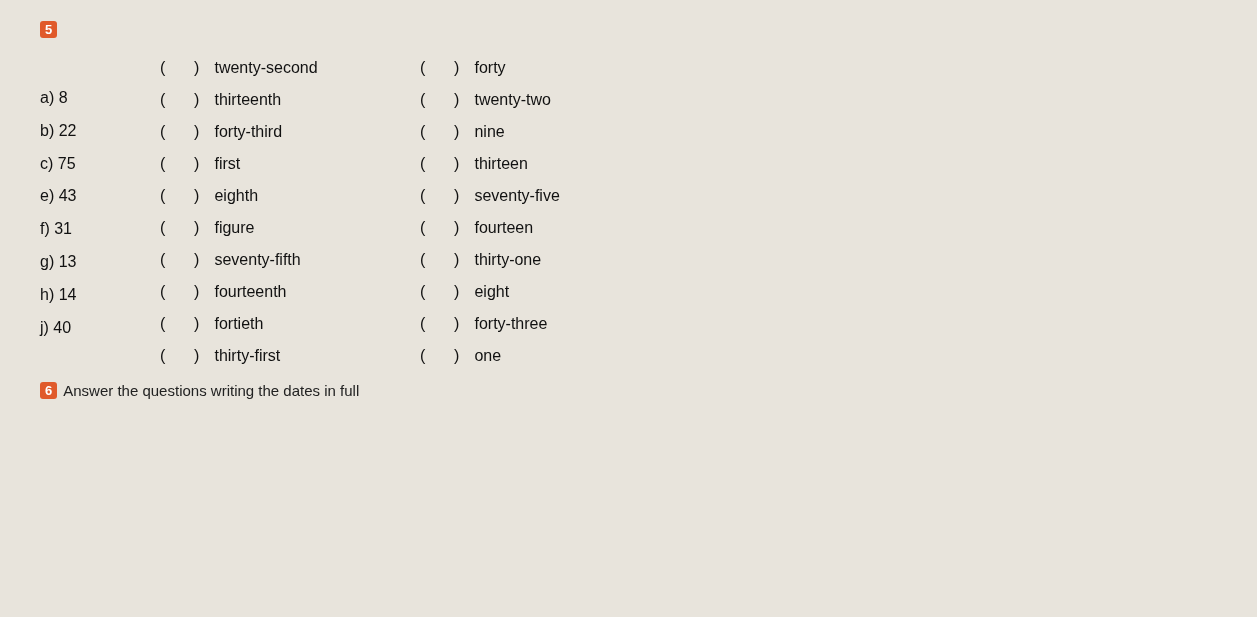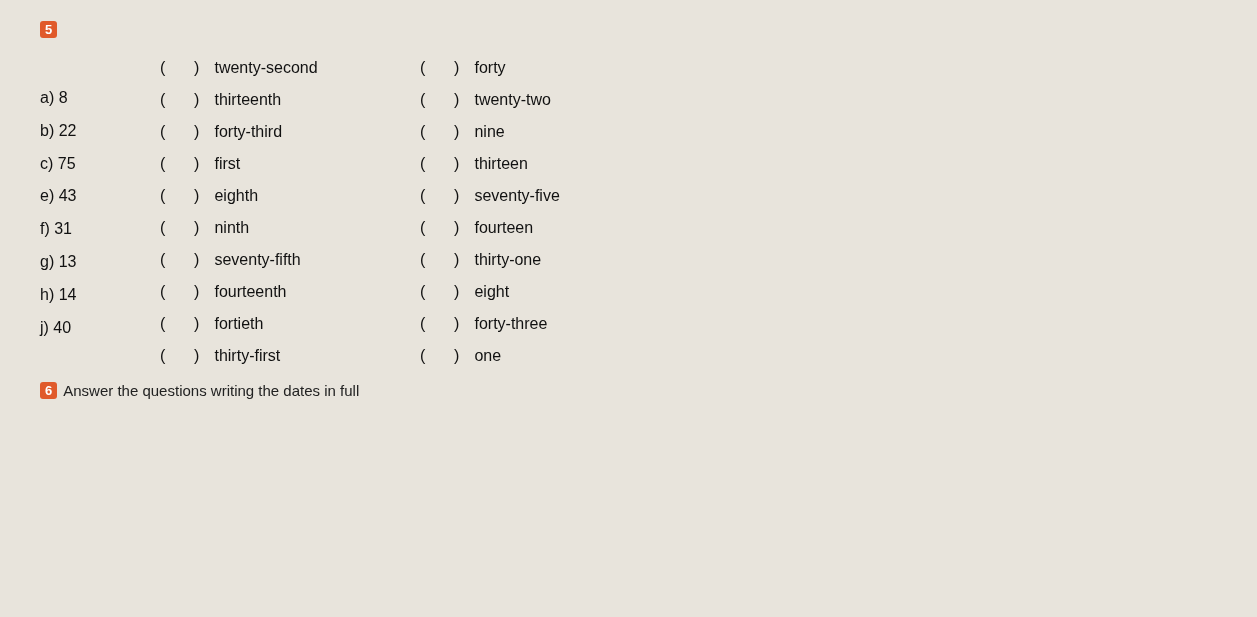--- a/index.html
+++ b/index.html
@@ -116,21 +116,21 @@
       <div class="item">j) 40</div>
     </div>
 
   <div class="col-middle">
 
   <div class="match-item"><span class="paren-open">(</span><span style="display:inline-block;width:18px;">&nbsp;</span><span class="paren-close">)</span>&nbsp;<span>twenty-second</span></div>
       <div class="match-item"><span class="paren-open">(</span><span style="display:inline-block;width:18px;">&nbsp;</span><span class="paren-close">)</span>&nbsp;<span>thirteenth</span></div>
       <div class="match-item"><span class="paren-open">(</span><span style="display:inline-block;width:18px;">&nbsp;</span><span class="paren-close">)</span>&nbsp;<span>forty-third</span></div>
       <div class="match-item"><span class="paren-open">(</span><span style="display:inline-block;width:18px;">&nbsp;</span><span class="paren-close">)</span>&nbsp;<span>first</span></div>
       <div class="match-item"><span class="paren-open">(</span><span style="display:inline-block;width:18px;">&nbsp;</span><span class="paren-close">)</span>&nbsp;<span>eighth</span></div>
-      <div class="match-item"><span class="paren-open">(</span><span style="display:inline-block;width:18px;">&nbsp;</span><span class="paren-close">)</span>&nbsp;<span>ninth</span></div>
+      <div class="match-item"><span class="paren-open">(</span><span style="display:inline-block;width:18px;">&nbsp;</span><span class="paren-close">)</span>&nbsp;<span>figure</span></div>
       <div class="match-item"><span class="paren-open">(</span><span style="display:inline-block;width:18px;">&nbsp;</span><span class="paren-close">)</span>&nbsp;<span>seventy-fifth</span></div>
       <div class="match-item"><span class="paren-open">(</span><span style="display:inline-block;width:18px;">&nbsp;</span><span class="paren-close">)</span>&nbsp;<span>fourteenth</span></div>
       <div class="match-item"><span class="paren-open">(</span><span style="display:inline-block;width:18px;">&nbsp;</span><span class="paren-close">)</span>&nbsp;<span>fortieth</span></div>
       <div class="match-item"><span class="paren-open">(</span><span style="display:inline-block;width:18px;">&nbsp;</span><span class="paren-close">)</span>&nbsp;<span>thirty-first</span></div>
     </div>
 
   <div class="col-right">
 
   <div class="match-item"><span class="paren-open">(</span><span style="display:inline-block;width:18px;">&nbsp;</span><span class="paren-close">)</span>&nbsp;<span>forty</span></div>
       <div class="match-item"><span class="paren-open">(</span><span style="display:inline-block;width:18px;">&nbsp;</span><span class="paren-close">)</span>&nbsp;<span>twenty-two</span></div>

